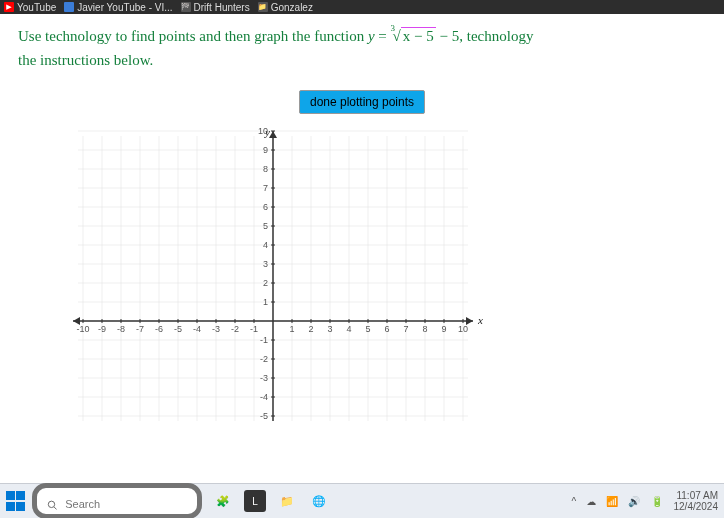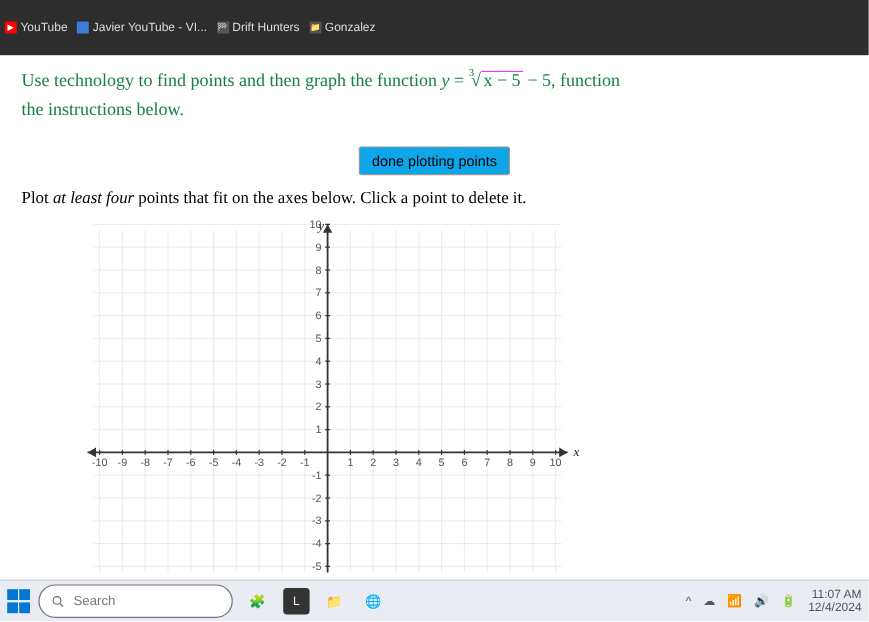--- a/index.html
+++ b/index.html
@@ -1,16 +1,16 @@
 <!DOCTYPE html>
 <html><head>
 <meta charset="utf-8">
 <style>
 body{margin:0;font-family:Georgia,serif;background:#fff;width:724px;height:518px;overflow:hidden;position:relative}
-.bookmarks{background:#2d2d2d;height:14px;display:flex;align-items:center;padding:16px 4px;font:10px Arial;color:#ddd;gap:8px;overflow:hidden}
+.bookmarks{background:#2d2d2d;height:14px;display:flex;align-items:center;padding:0 4px;font:10px Arial;color:#ddd;gap:8px;overflow:hidden}
 .bookmarks span{display:flex;align-items:center;gap:3px;white-space:nowrap}
 .bm-icon{display:inline-flex;width:10px;height:10px;background:#555;border-radius:1px;align-items:center;justify-content:center;font-size:7px}
 .content{padding:10px 18px 0}
 .prompt{font-size:15px;line-height:1.6;color:#15803d}
 .math-y{font-style:italic}
 .root{display:inline-block;position:relative;margin-left:2px}
 .root-idx{position:absolute;top:-3px;left:-2px;font-size:9px}
 .root-sym{font-size:15px}
 .root-arg{border-top:1px solid #d946ef;padding:0 2px;}
 .btn-row{text-align:center;margin:18px 0 12px}
@@ -21,21 +21,21 @@
 .graph{position:absolute;inset:0}
 .grid line{stroke:#ddd;stroke-width:0.5}
 .axis line{stroke:#333;stroke-width:1.5}
 .tick{stroke:#333;stroke-width:1}
 .ticklbl{font:9px Arial;fill:#555}
 .axlbl{font:italic 11px Georgia;fill:#222}
 .taskbar{position:absolute;bottom:0;left:0;right:0;height:34px;background:#e9edf3;border-top:1px solid #c8ccd3;display:flex;align-items:center;padding:0 6px;font:11px Arial;color:#333}
 .start{width:20px;height:20px;display:flex;flex-wrap:wrap;gap:1px;margin-right:6px}
 .start div{width:9px;height:9px}
 .sq1{background:#0078d4}.sq2{background:#0078d4}.sq3{background:#0078d4}.sq4{background:#0078d4}
-.search{display:flex;align-items:center;gap:6px;background:#fff;border:1px solid #737373;border-radius:14px;padding:3px 10px;width:140px;height:20px}
+.search{display:flex;align-items:flex-end;gap:6px;background:#fff;border:5px solid #737373;border-radius:14px;padding:3px 10px;width:140px;height:20px}
 .search svg{width:12px;height:12px}
 .tb-icons{display:flex;gap:10px;margin-left:10px}
 .tb-icons span{width:22px;height:22px;display:flex;align-items:center;justify-content:center;border-radius:3px}
 .tray{margin-left:auto;display:flex;align-items:center;gap:10px;font-size:10px;color:#555}
 .tray-time{text-align:right;line-height:1.1}
 </style>
 </head>
 <body>
 
 <div class="bookmarks">
@@ -52,31 +52,28 @@
       <span>Drift Hunters</span>
     </span>
   <span>
       <span class="bm-icon">📁</span>
       <span>Gonzalez</span>
     </span>
 </div>
 
 <div class="content">
   <div class="prompt">
-    <span>Use technology to find points and then graph the function </span><span class="math-y">y</span><span> = </span><span class="root"><span class="root-idx">3</span><span class="root-sym">√</span><span class="root-arg">x − 5</span></span><span> − 5, function</span><br>
+    <span>Use technology to find points and then graph the function </span><span class="math-y">y</span><span> = </span><span class="root"><span class="root-idx">3</span><span class="root-sym">√</span><span class="root-arg">x − 5</span></span><span> − 5, technology</span><br>
     <span>the instructions below.</span>
   </div>
 
   <div class="btn-row">
     <button class="done-btn">done plotting points</button>
   </div>
 
-  <div class="instruct">
-    <span>Plot </span><em>at least four</em><span> points that fit on the axes below. Click a point to delete it.</span>
-  </div>
 
   <div class="graph-wrap">
     <svg class="graph" viewBox="0 0 420 300">
       <g class="grid" id="gridlines">
           <line x1="15" x2="15" y1="10" y2="295"></line>
           <line x1="34" x2="34" y1="10" y2="295"></line>
           <line x1="53" x2="53" y1="10" y2="295"></line>
           <line x1="72" x2="72" y1="10" y2="295"></line>
           <line x1="91" x2="91" y1="10" y2="295"></line>
           <line x1="110" x2="110" y1="10" y2="295"></line>

